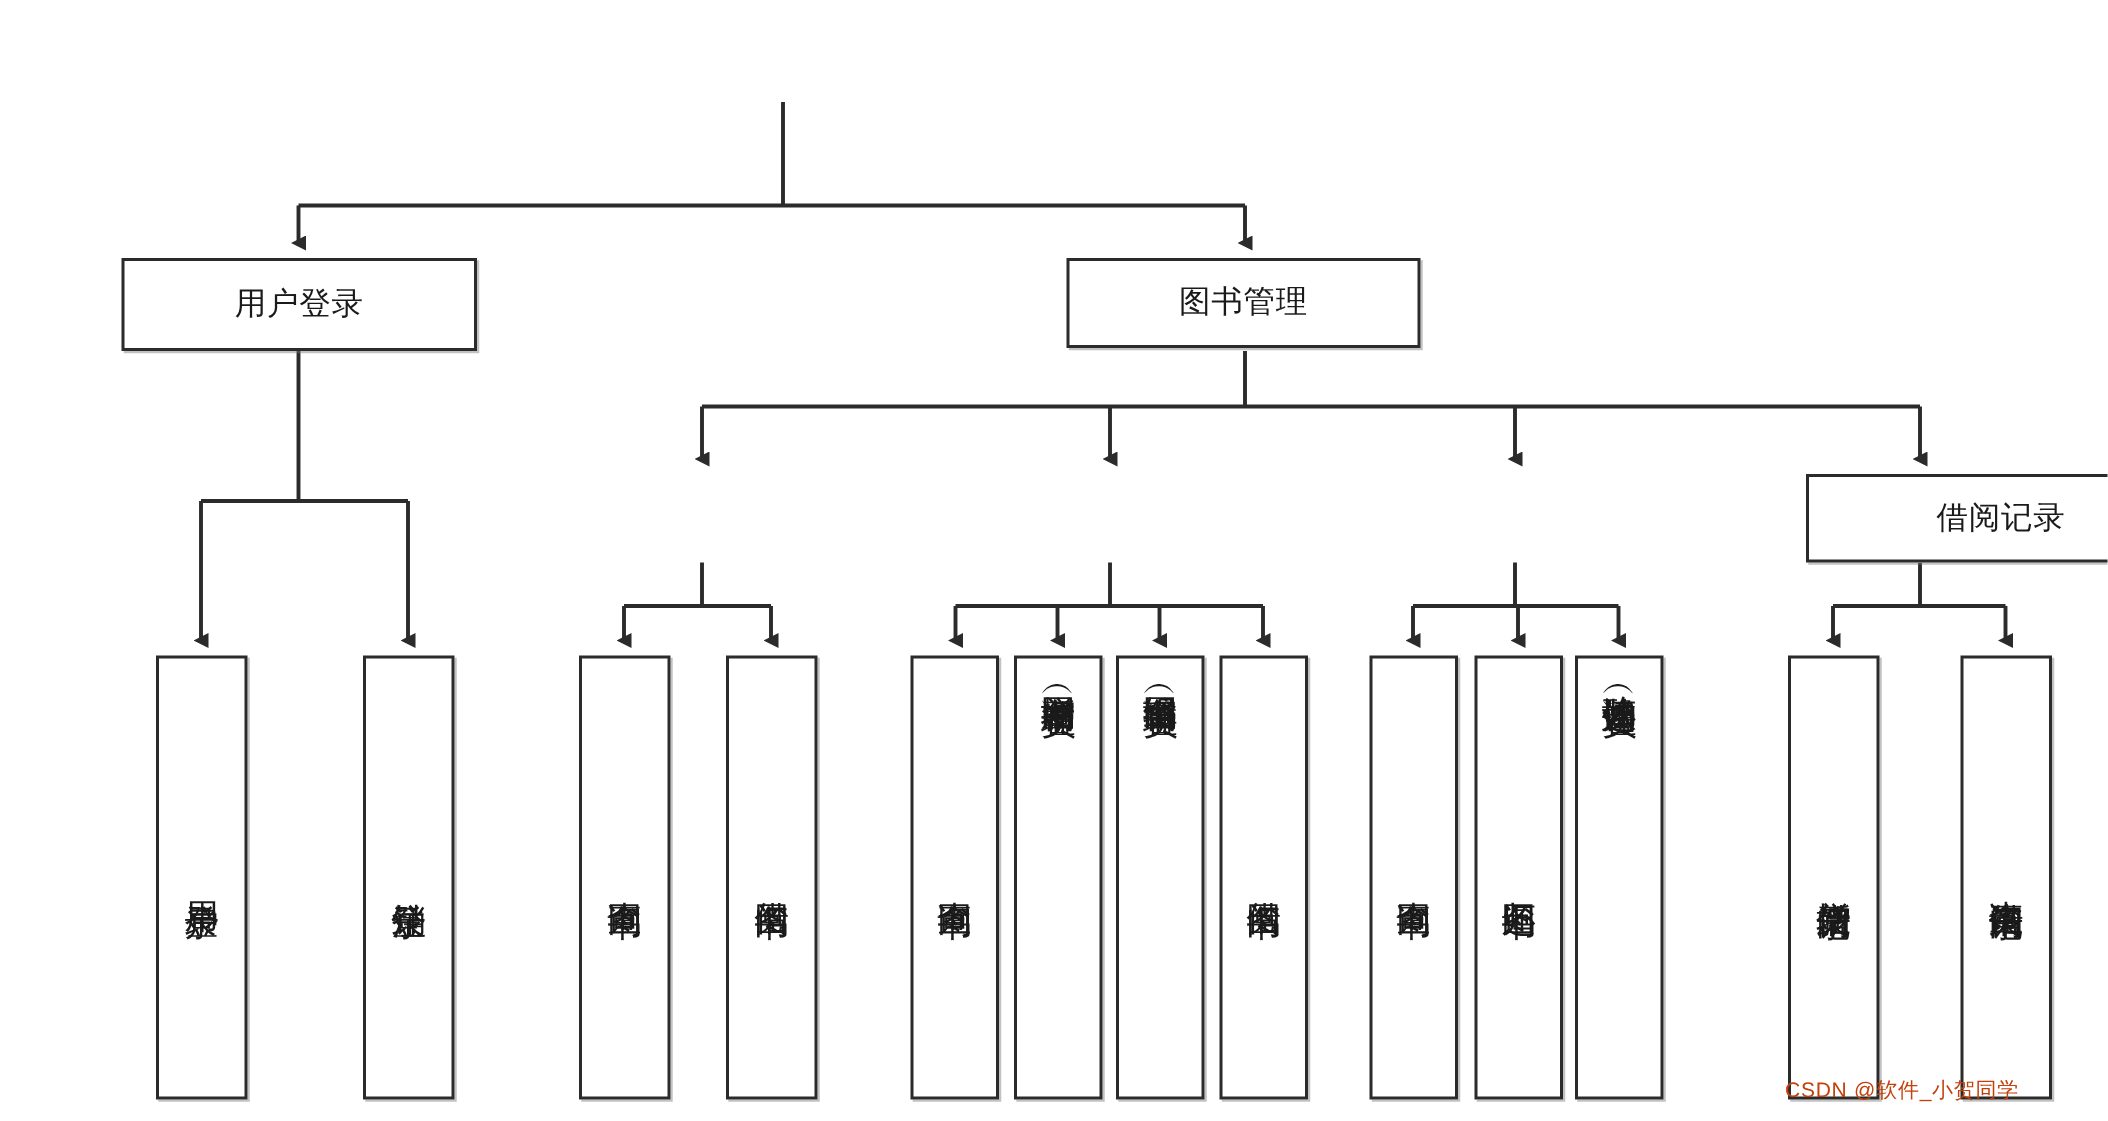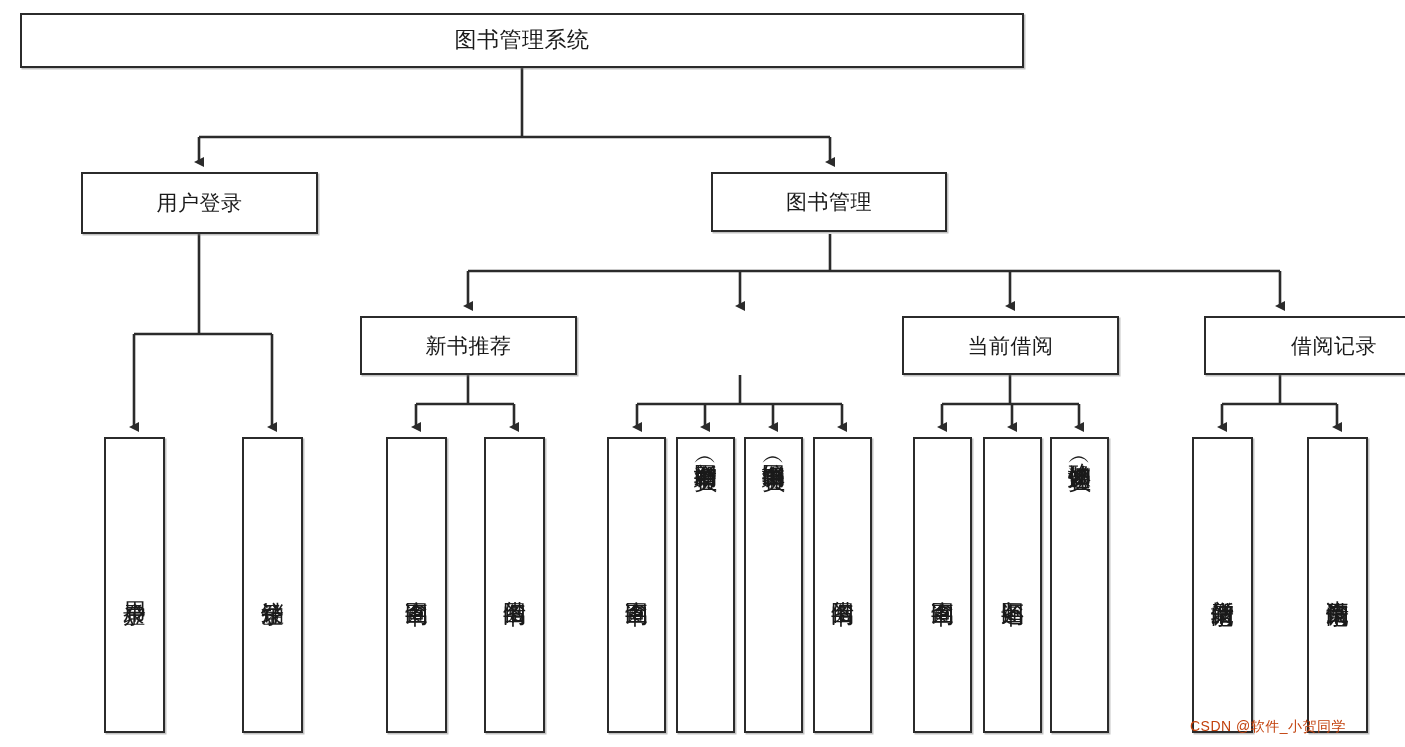--- a/index.html
+++ b/index.html
@@ -136,37 +136,28 @@
     </g>
 
     <g stroke="#2b2b2b" stroke-width="2.6" fill="none">
       <path d="M1280,375 L1280,404"></path>
       <path d="M1222,404 L1337,404"></path>
       <path d="M1222,404 L1222,427" marker-end="url(#arrow)"></path>
       <path d="M1337,404 L1337,427" marker-end="url(#arrow)"></path>
     </g>
   </svg>
 
-  <div class="node horiz root" style="left:20px; top:13px; width:1004px; height:55px;">
-    <span class="lbl">图书管理系统</span>
-  </div>
 
   <div class="node horiz" style="left:81px; top:172px; width:237px; height:62px;">
     <span class="lbl">用户登录</span>
   </div>
   <div class="node horiz" style="left:711px; top:172px; width:236px; height:60px;">
     <span class="lbl">图书管理</span>
   </div>
 
-  <div class="node horiz" style="left:360px; top:316px; width:217px; height:59px;">
-    <span class="lbl">新书推荐</span>
-  </div>
-  <div class="node horiz" style="left:902px; top:316px; width:217px; height:59px;">
-    <span class="lbl">当前借阅</span>
-  </div>
   <div class="node horiz" style="left:1204px; top:316px; width:260px; height:59px;justify-content:center;">
     <span class="lbl">借阅记录</span>
   </div>
 
   <div class="node vert mid" style="left:104px; top:437px; width:61px; height:296px;">
     <span class="lbl">用户登录</span>
   </div>
   <div class="node vert mid" style="left:242px; top:437px; width:61px; height:296px;">
     <span class="lbl">注销登录</span>
   </div>

